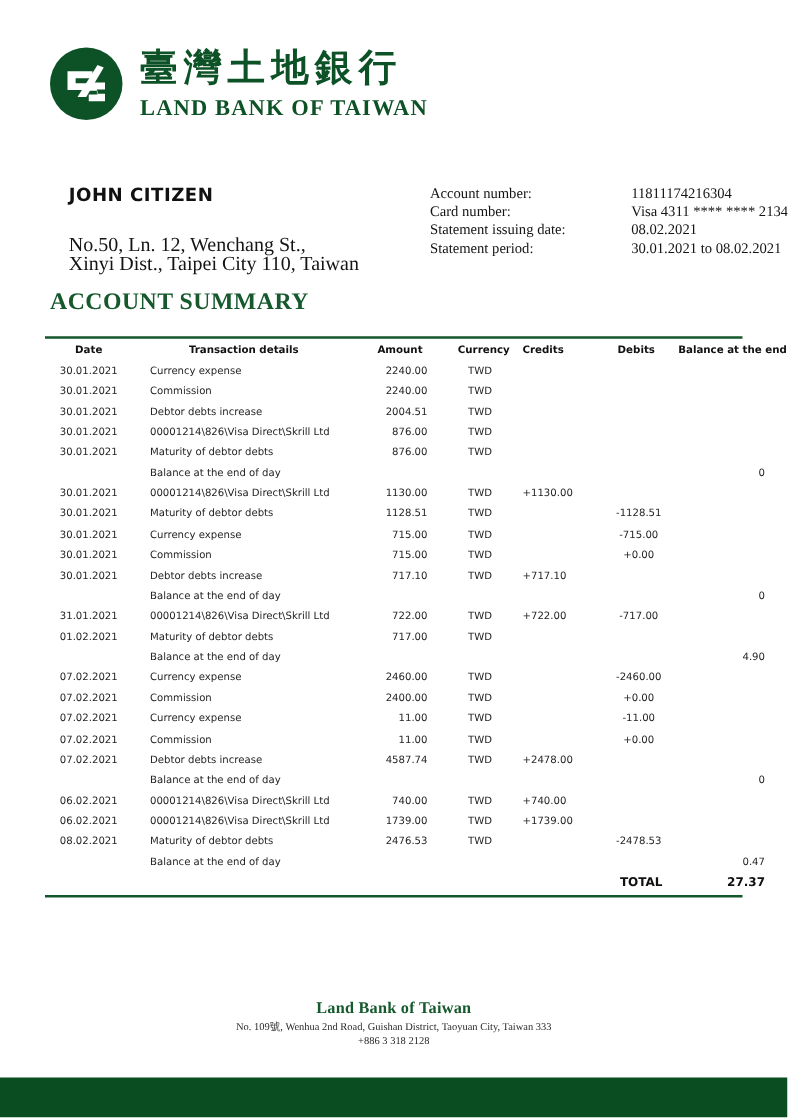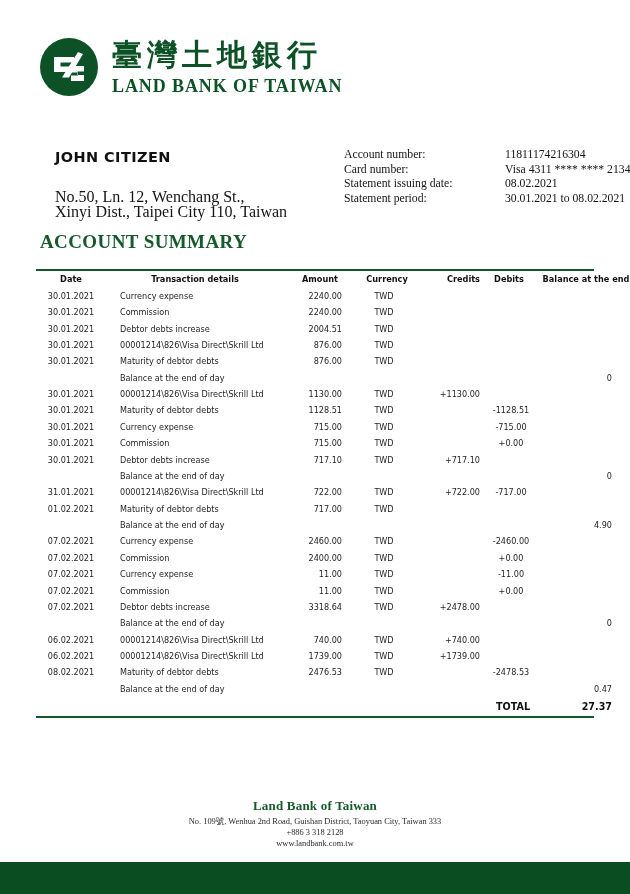--- a/index.html
+++ b/index.html
@@ -175,21 +175,21 @@
   col.c-debits    { width: 58px; }
   col.c-balance   { width: 96px; }
 
   th.c-date, td.c-date         { text-align: center; }
   th.c-details                 { text-align: center; }
   td.c-details                 { text-align: left; padding-left: 14px; }
   th.c-amount                  { text-align: center; }
   td.c-amount                  { text-align: right; padding-right: 14px; }
   th.c-currency                { text-align: center; }
   td.c-currency                { text-align: center; padding-right: 6px; }
-  th.c-credits, td.c-credits   { text-align: right; }
+  th.c-credits, td.c-credits   { text-align: left; }
   th.c-debits                  { text-align: center; }
   td.c-debits                  { text-align: center; padding-left: 4px; }
   th.c-balance                 { text-align: center; }
   td.c-balance                 { text-align: right; padding-right: 22px; }
   td.total-label               { text-align: right; padding-right: 8px; }
 
   
   .footer {
     position: absolute;
     left: 0;
@@ -464,21 +464,21 @@
             <td class="c-details">Commission</td>
             <td class="c-amount">11.00</td>
             <td class="c-currency">TWD</td>
             <td class="c-credits"></td>
             <td class="c-debits">+0.00</td>
             <td class="c-balance"></td>
           </tr>
           <tr>
             <td class="c-date">07.02.2021</td>
             <td class="c-details">Debtor debts increase</td>
-            <td class="c-amount">3318.64</td>
+            <td class="c-amount">4587.74</td>
             <td class="c-currency">TWD</td>
             <td class="c-credits">+2478.00</td>
             <td class="c-debits"></td>
             <td class="c-balance"></td>
           </tr>
           <tr>
             <td class="c-date"></td>
             <td class="c-details">Balance at the end of day</td>
             <td class="c-amount"></td>
             <td class="c-currency"></td>
@@ -530,18 +530,17 @@
           </tr>
         </tbody>
     </table>
     <div class="rule-bottom"></div>
   </div>
 
   <div class="footer">
     <div class="footer-name">Land Bank of Taiwan</div>
     <div class="footer-line">No. 109號, Wenhua 2nd Road, Guishan District, Taoyuan City, Taiwan 333</div>
     <div class="footer-line tel">+886 3 318 2128</div>
-    <div class="footer-line web">www.landbank.com.tw</div>
   </div>
 
   <div class="bottom-bar"></div>
 
 </div>
 
 </body></html>

